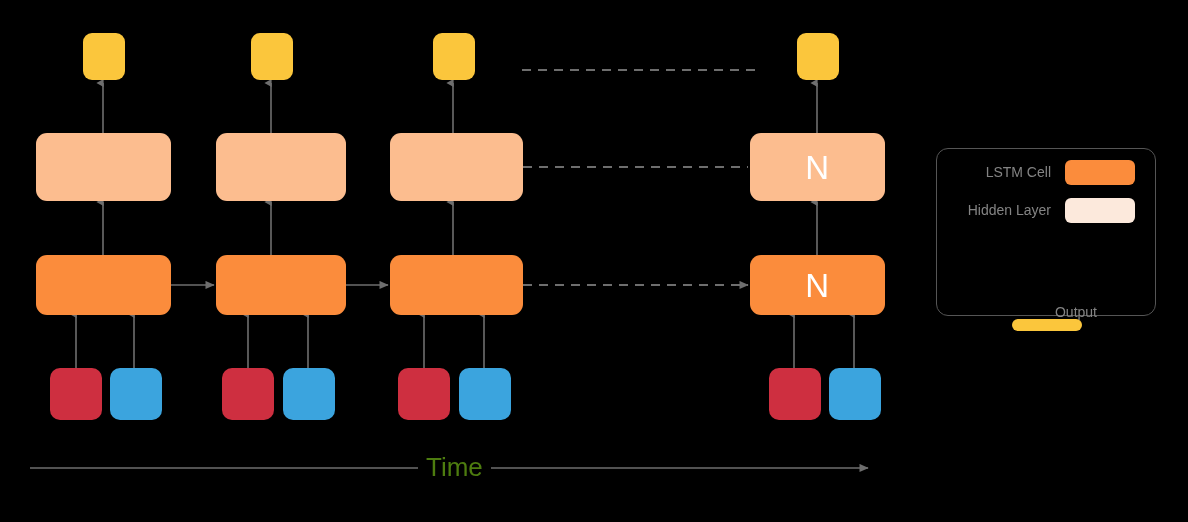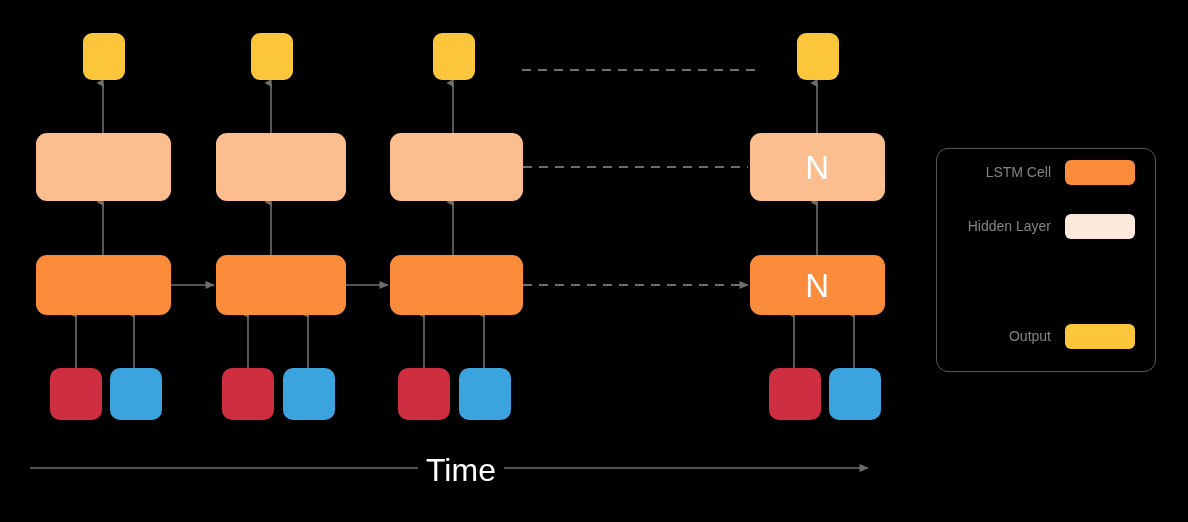--- a/index.html
+++ b/index.html
@@ -40,33 +40,33 @@
   svg.wires {
     position: absolute;
     left: 0;
     top: 0;
     width: 1188px;
     height: 522px;
     pointer-events: none;
   }
   .time-label {
     position: absolute;
-    font-size: 32px;
-    color: #ffffff;
+    font-size: 26px;
+    color: #4d7c0f;
     background: #000000;
     padding: 0 8px;
     line-height: 1;
   }
   
   #legend {
     position: absolute;
     left: 936px;
     top: 148px;
     width: 220px;
-    height: 224px;
+    height: 168px;
     border: 1.5px solid #555555;
     border-radius: 12px;
     box-sizing: border-box;
   }
   .legend-row {
     position: absolute;
     left: 0;
     width: 220px;
     height: 26px;
     display: flex;
@@ -173,23 +173,23 @@
   <div class="node node-input" style="left:769px; top:368px; width:52px; height:52px; background:#CE2F40;"></div>
   <div class="node node-input" style="left:829px; top:368px; width:52px; height:52px; background:#3BA4DE;"></div>
 
   <div class="time-label" style="left:418px; top:454px;">Time</div>
 
   <div id="legend">
     <div class="legend-row" style="top:10px;">
       <span class="legend-text">LSTM Cell</span>
       <span class="legend-swatch" style="background:#FB8C3C;"></span>
     </div>
-    <div class="legend-row" style="top:64px;">
+    <div class="legend-row" style="top:48px;">
       <span class="legend-text">Hidden Layer</span>
       <span class="legend-swatch" style="background:#FCE9DC;"></span>
     </div>
-    <div class="legend-row" style="top:174px;">
+    <div class="legend-row" style="top:156px;flex-direction:column;">
       <span class="legend-text">Output</span>
       <span class="legend-swatch" style="background:#FBC63C;"></span>
     </div>
   </div>
 
 </div>
 
 </body></html>

